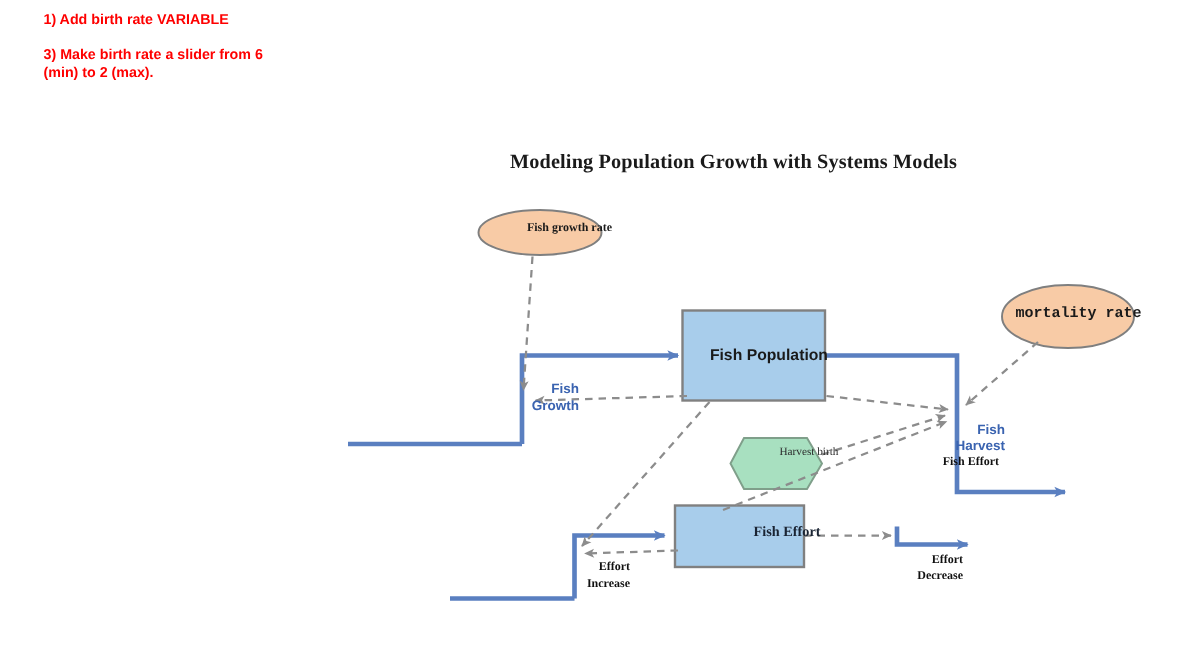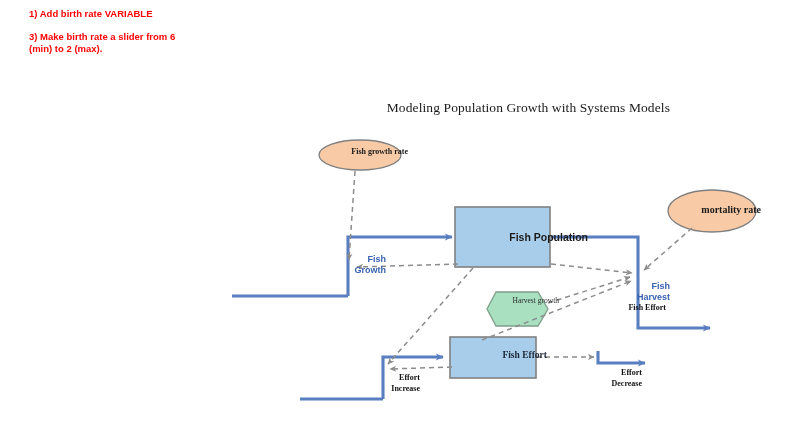--- a/index.html
+++ b/index.html
@@ -39,23 +39,23 @@
     margin-bottom: 11px;
     white-space: pre-line;
   }
 
   
   #diagram-title {
     position: absolute;
     left: 340px;
     top: 100px;
     width: 330px;
-    text-align: right;
-    font-family: "Liberation Serif", serif;
-    font-weight: normal;
+    text-align: left;
+    font-family: "Liberation Serif", serif;
+    font-weight: bold;
     font-size: 13.5px;
     color: #1a1a1a;
     letter-spacing: 0.1px;
   }
 
   
   .node-label {
     position: absolute;
     text-align: right;
     pointer-events: none;
@@ -63,32 +63,31 @@
 
   .lbl-fish-growth-rate {
     left: 312px; top: 147px; width: 96px;
     font-family: "Liberation Serif", serif;
     font-weight: bold;
     font-size: 8px;
     color: #1a1a1a;
   }
   .lbl-mortality-rate {
     left: 665px; top: 204px; width: 96px;
-    font-family: Liberation Serif, serif;
+    font-family: Liberation Mono, monospace;
     font-weight: bold;
     font-size: 10px;
     color: #1a1a1a;
   }
   .lbl-fish-population {
     left: 456px; top: 231px; width: 96px;
     font-family: "Liberation Sans", sans-serif;
     font-weight: bold;
     font-size: 10.5px;
     color: #1a1a1a;
-    padding-left: 36px;
   }
   .lbl-fish-effort-box {
     left: 451px; top: 350px; width: 96px;
     font-family: "Liberation Serif", serif;
     font-weight: bold;
     font-size: 9.5px;
     color: #1a2433;
   }
   .lbl-harvest-policy {
     left: 487px; top: 296px; width: 72px;
@@ -225,21 +224,21 @@
   <div class="instr-line">3) Make birth rate a slider from 6
 (min) to 2 (max).</div>
 </div>
 
 <div id="diagram-title">Modeling Population Growth with Systems Models</div>
 
 <div class="node-label lbl-fish-growth-rate">Fish growth rate</div>
 
 <div class="node-label lbl-mortality-rate">mortality rate</div>
 
-<div class="node-label lbl-harvest-policy" style="white-space:pre-line">Harvest growth</div>
+<div class="node-label lbl-harvest-policy" style="white-space:pre-line">Harvest birth</div>
 
 <div class="node-label lbl-fish-population">Fish Population</div>
 
 <div class="node-label lbl-fish-effort-box">Fish Effort</div>
 
 <div class="node-label lbl-fish-growth" style="white-space:pre-line">Fish
 Growth</div>
 
 <div class="node-label lbl-fish-harvest" style="white-space:pre-line">Fish
 Harvest</div>

